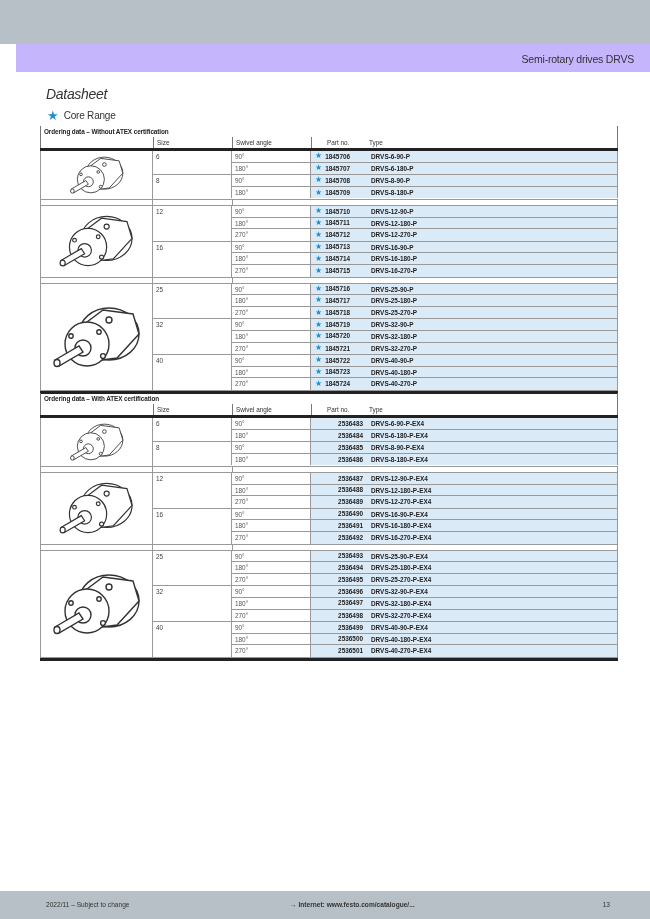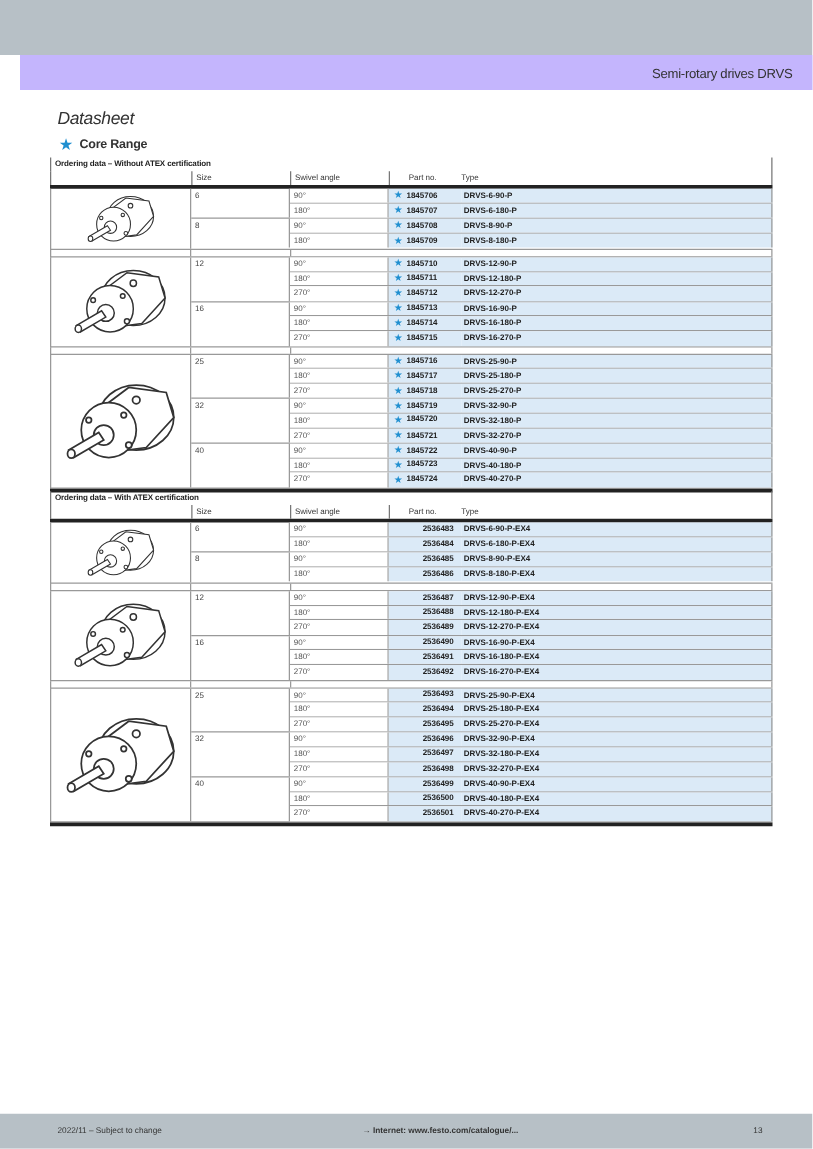--- a/index.html
+++ b/index.html
@@ -6,21 +6,21 @@
   html, body { width: 650px; height: 919px; background: #ffffff; overflow: hidden; }
   body { position: relative; font-family: "Liberation Sans", "DejaVu Sans", sans-serif; color: #333; }
 
   .top-band { position: absolute; left: 0; top: 0; width: 650px; height: 44px; background: #b7c0c6; }
   .title-band { position: absolute; left: 16px; top: 44px; width: 650px; height: 28px; background: #c4b5fd; }
   .title-band .doc-title { position: absolute; right: 32px; top: 9px; font-size: 10.5px; color: #333; letter-spacing: -0.2px; }
 
   .h-datasheet { position: absolute; left: 46px; top: 86px; font-size: 14px; color: #333; font-weight: normal; letter-spacing: -0.3px; font-style: italic; }
   .core-range { position: absolute; left: 47px; top: 109px; display: flex; align-items: center; gap: 5px; }
   .core-range .star { color: #1f8fd0; font-size: 13px; line-height: 1; }
-  .core-range .label { font-size: 10px; font-weight: bold; color: #333; letter-spacing: -0.2px; }
+  .core-range .label { font-size: 10px; font-weight: normal; color: #333; letter-spacing: -0.2px; }
 
   .table-block { position: absolute; left: 40px; width: 578px; }
   .table-block .section-title {
     height: 11px; font-size: 6.4px; font-weight: bold; color: #222; padding-left: 3px; line-height: 11px;
     border-left: 1px solid #777; letter-spacing: -0.1px;
   }
   .table-block .frame-right { position: absolute; right: 0; top: 0; width: 1px; height: 22px; background: #777; }
   .head-row { display: flex; height: 11px; font-size: 6.4px; color: #333; line-height: 11px; border-left: 1px solid #777; }
   .head-row > div { height: 11px; }
   .head-row .c-img { width: 112px; }

